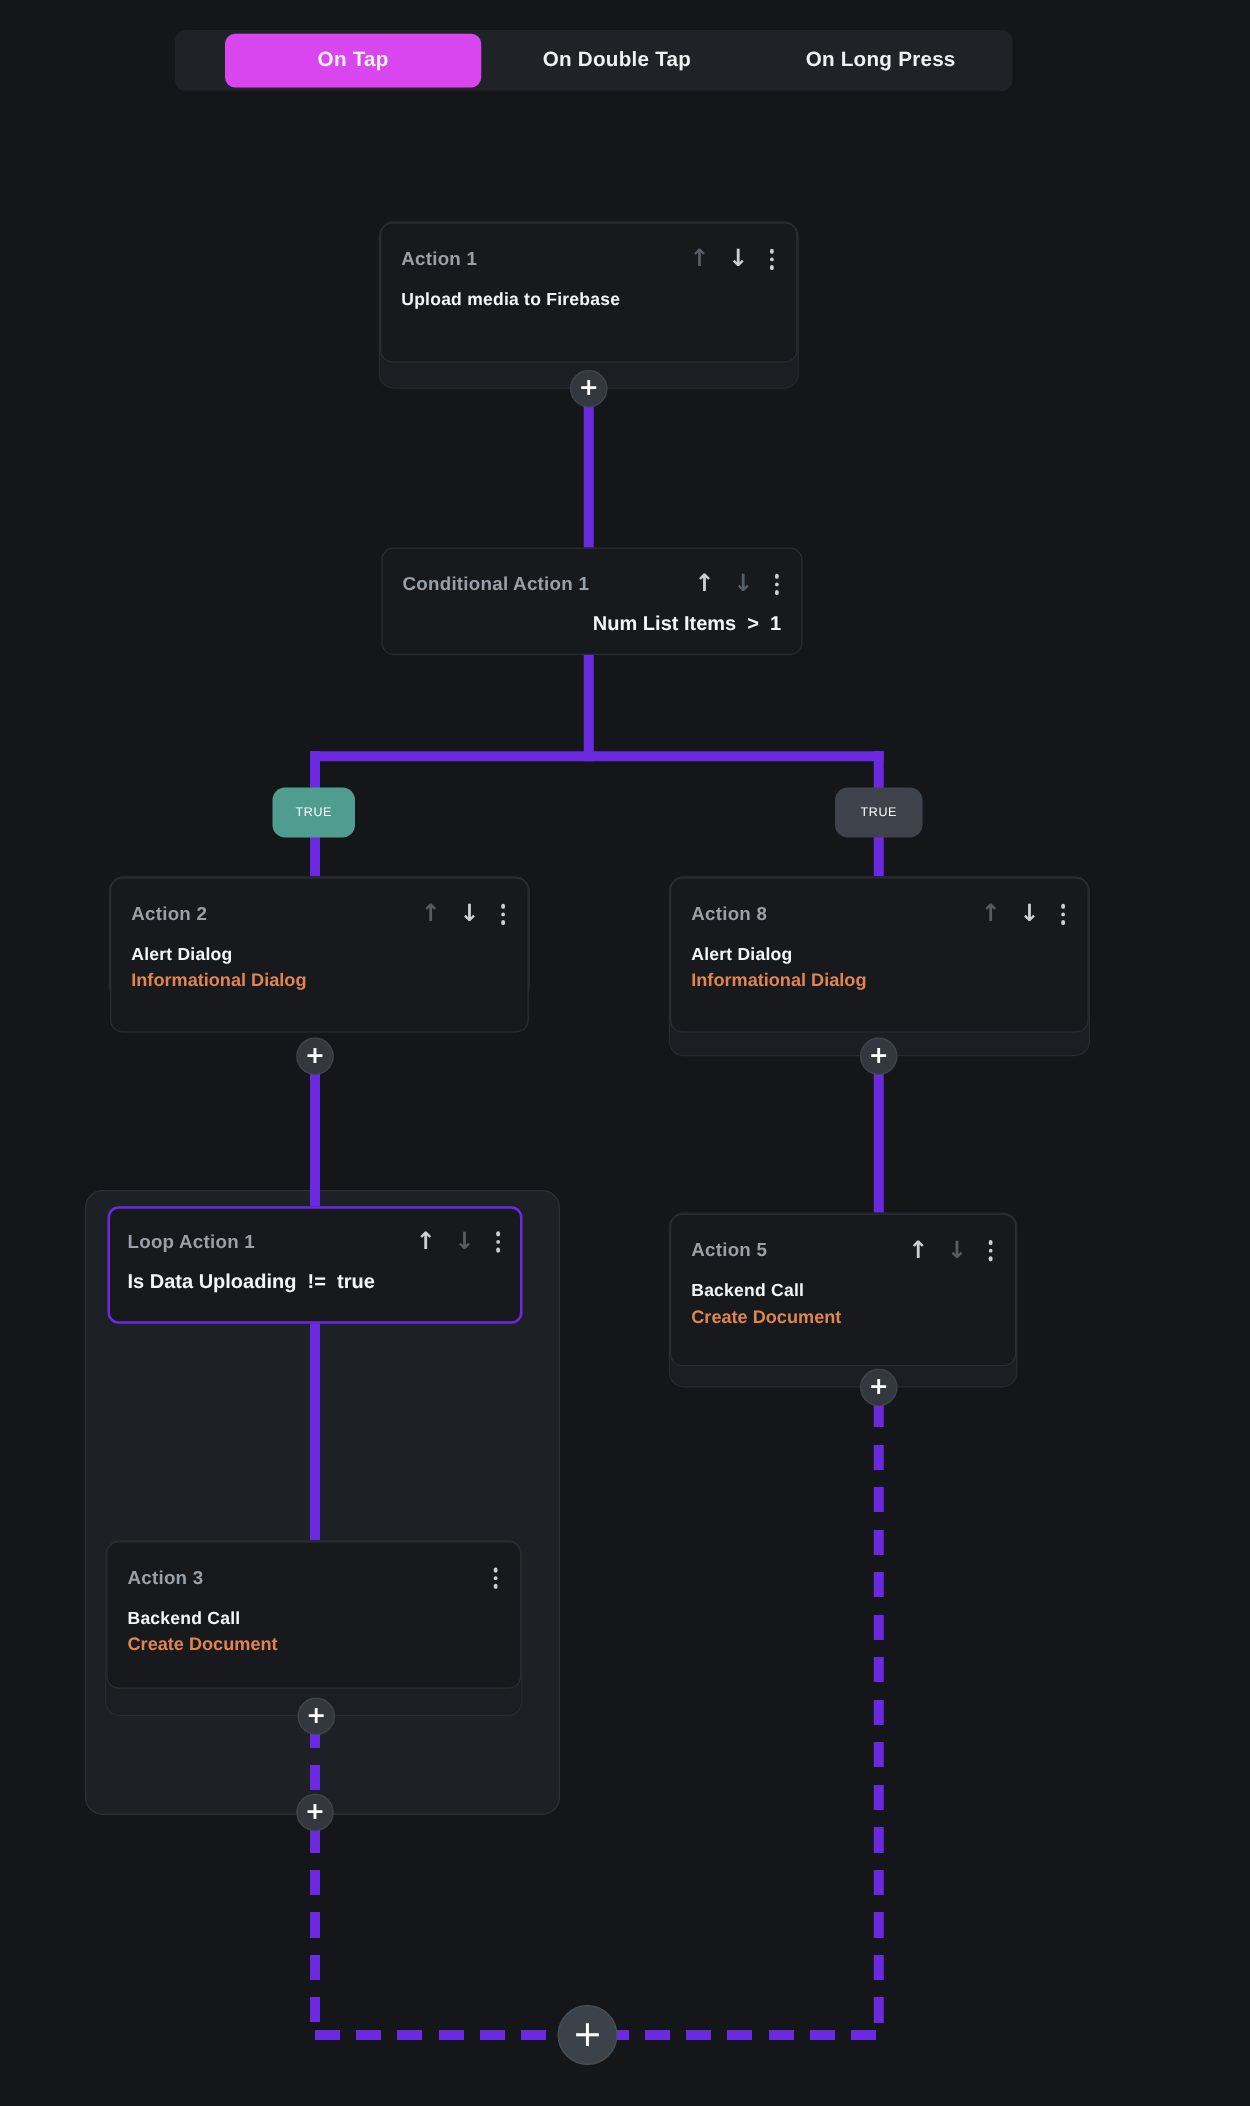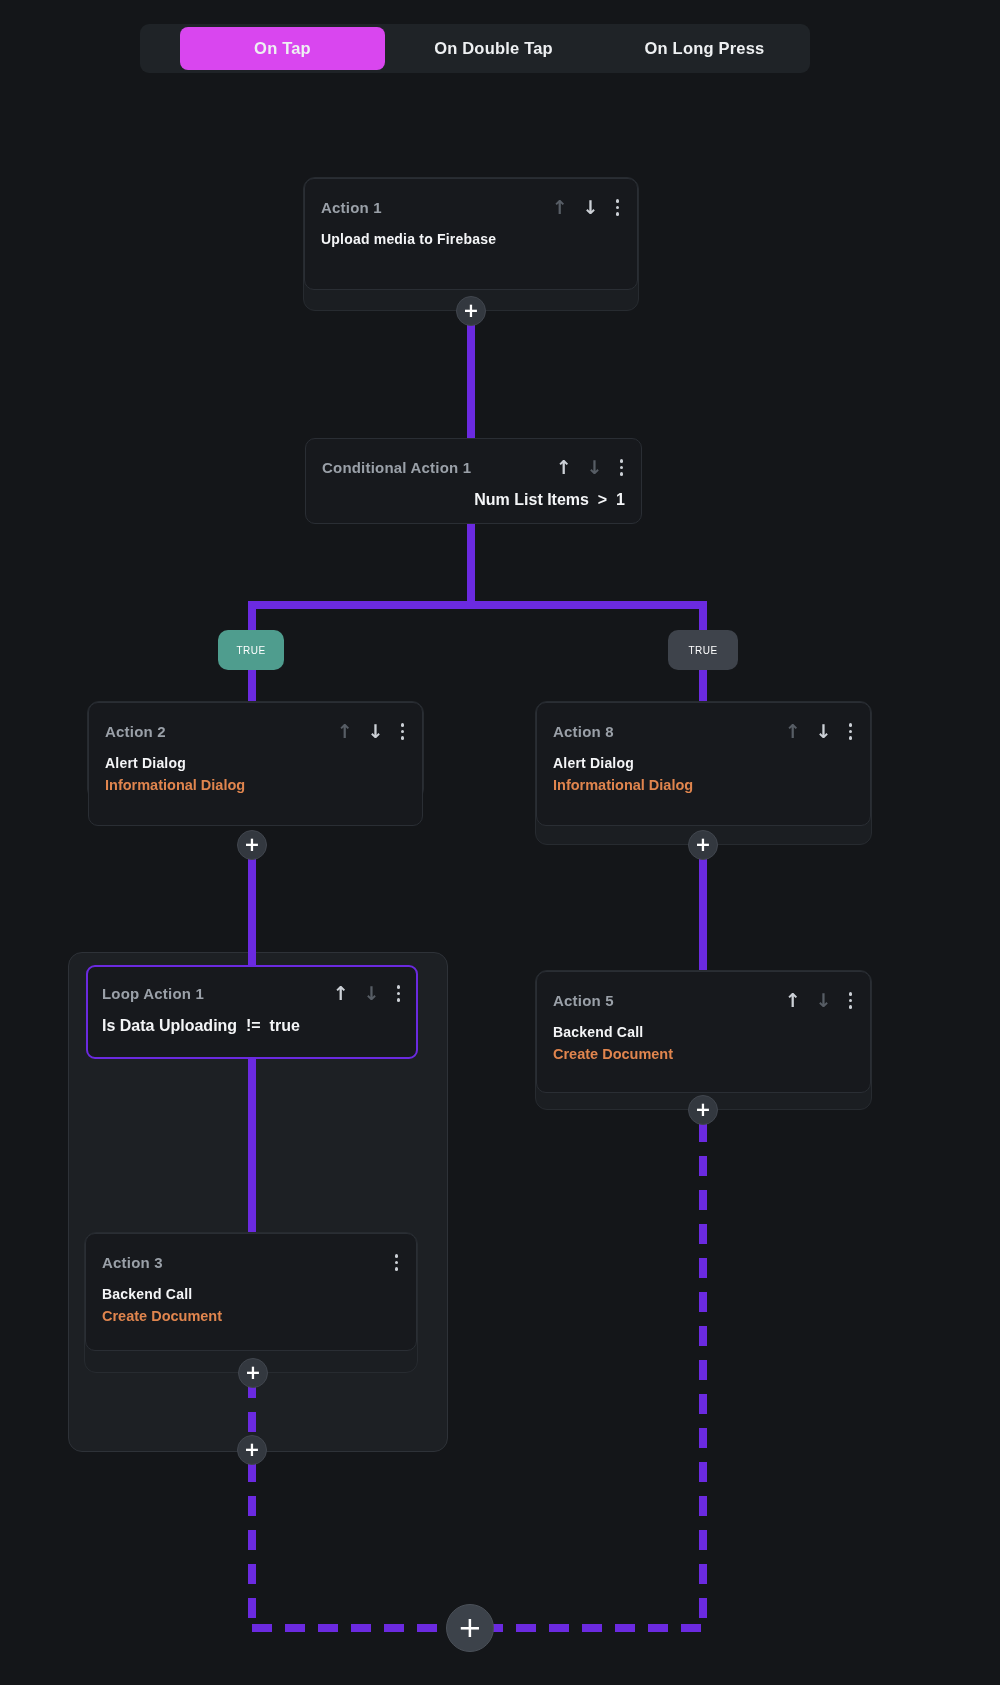--- a/index.html
+++ b/index.html
@@ -211,21 +211,21 @@
             </span>
         </span>
       </div>
       <div class="ntitle">Backend Call</div>
       <div class="nsub">Create Document</div>
     </div>
   </div>
   <button class="plus" style="left:253px;top:1373px;">+</button>
   <button class="plus" style="left:252px;top:1450px;">+</button>
 
-  <div class="wrapper" style="left:535px;top:970px;width:337px;height:140px;">
+  <div class="wrapper" style="left:535px;top:970px;width:279px;height:140px;">
     <div class="card" style="height:122px;">
       <div class="card-head">
         <span class="nlabel">Action 5</span>
         <span class="controls">
           <span class="arrow">↑</span>
           <span class="arrow dim">↓</span>
           <span class="kebab">
               <i></i>
               <i></i>
               <i></i>

